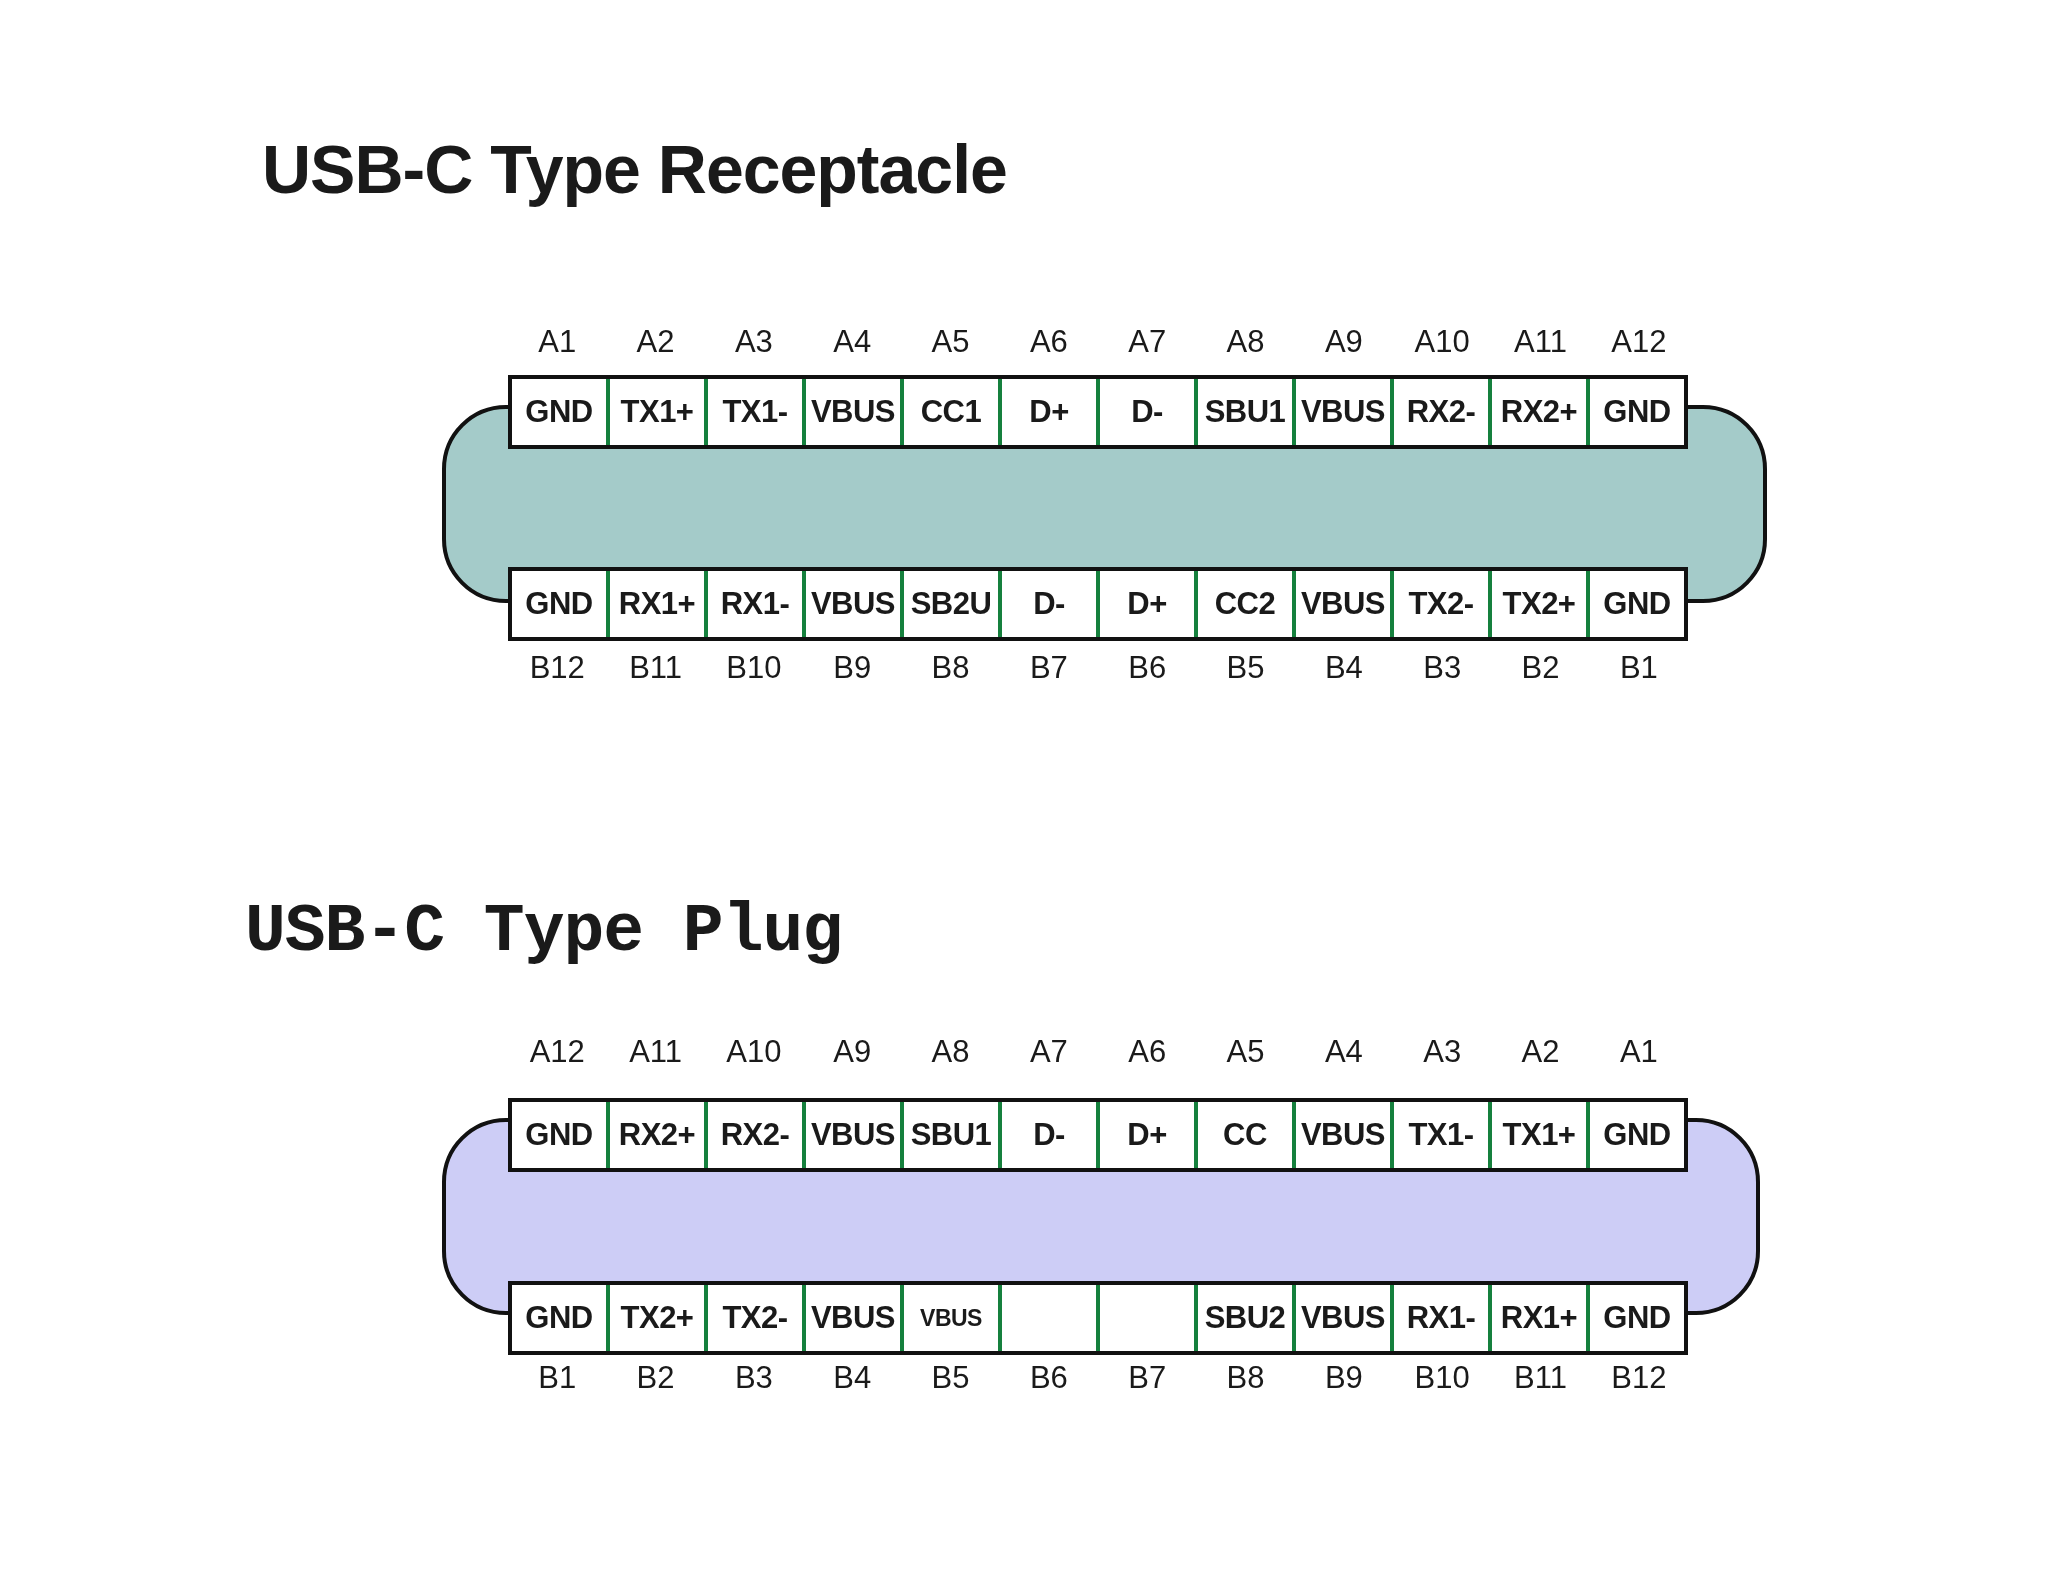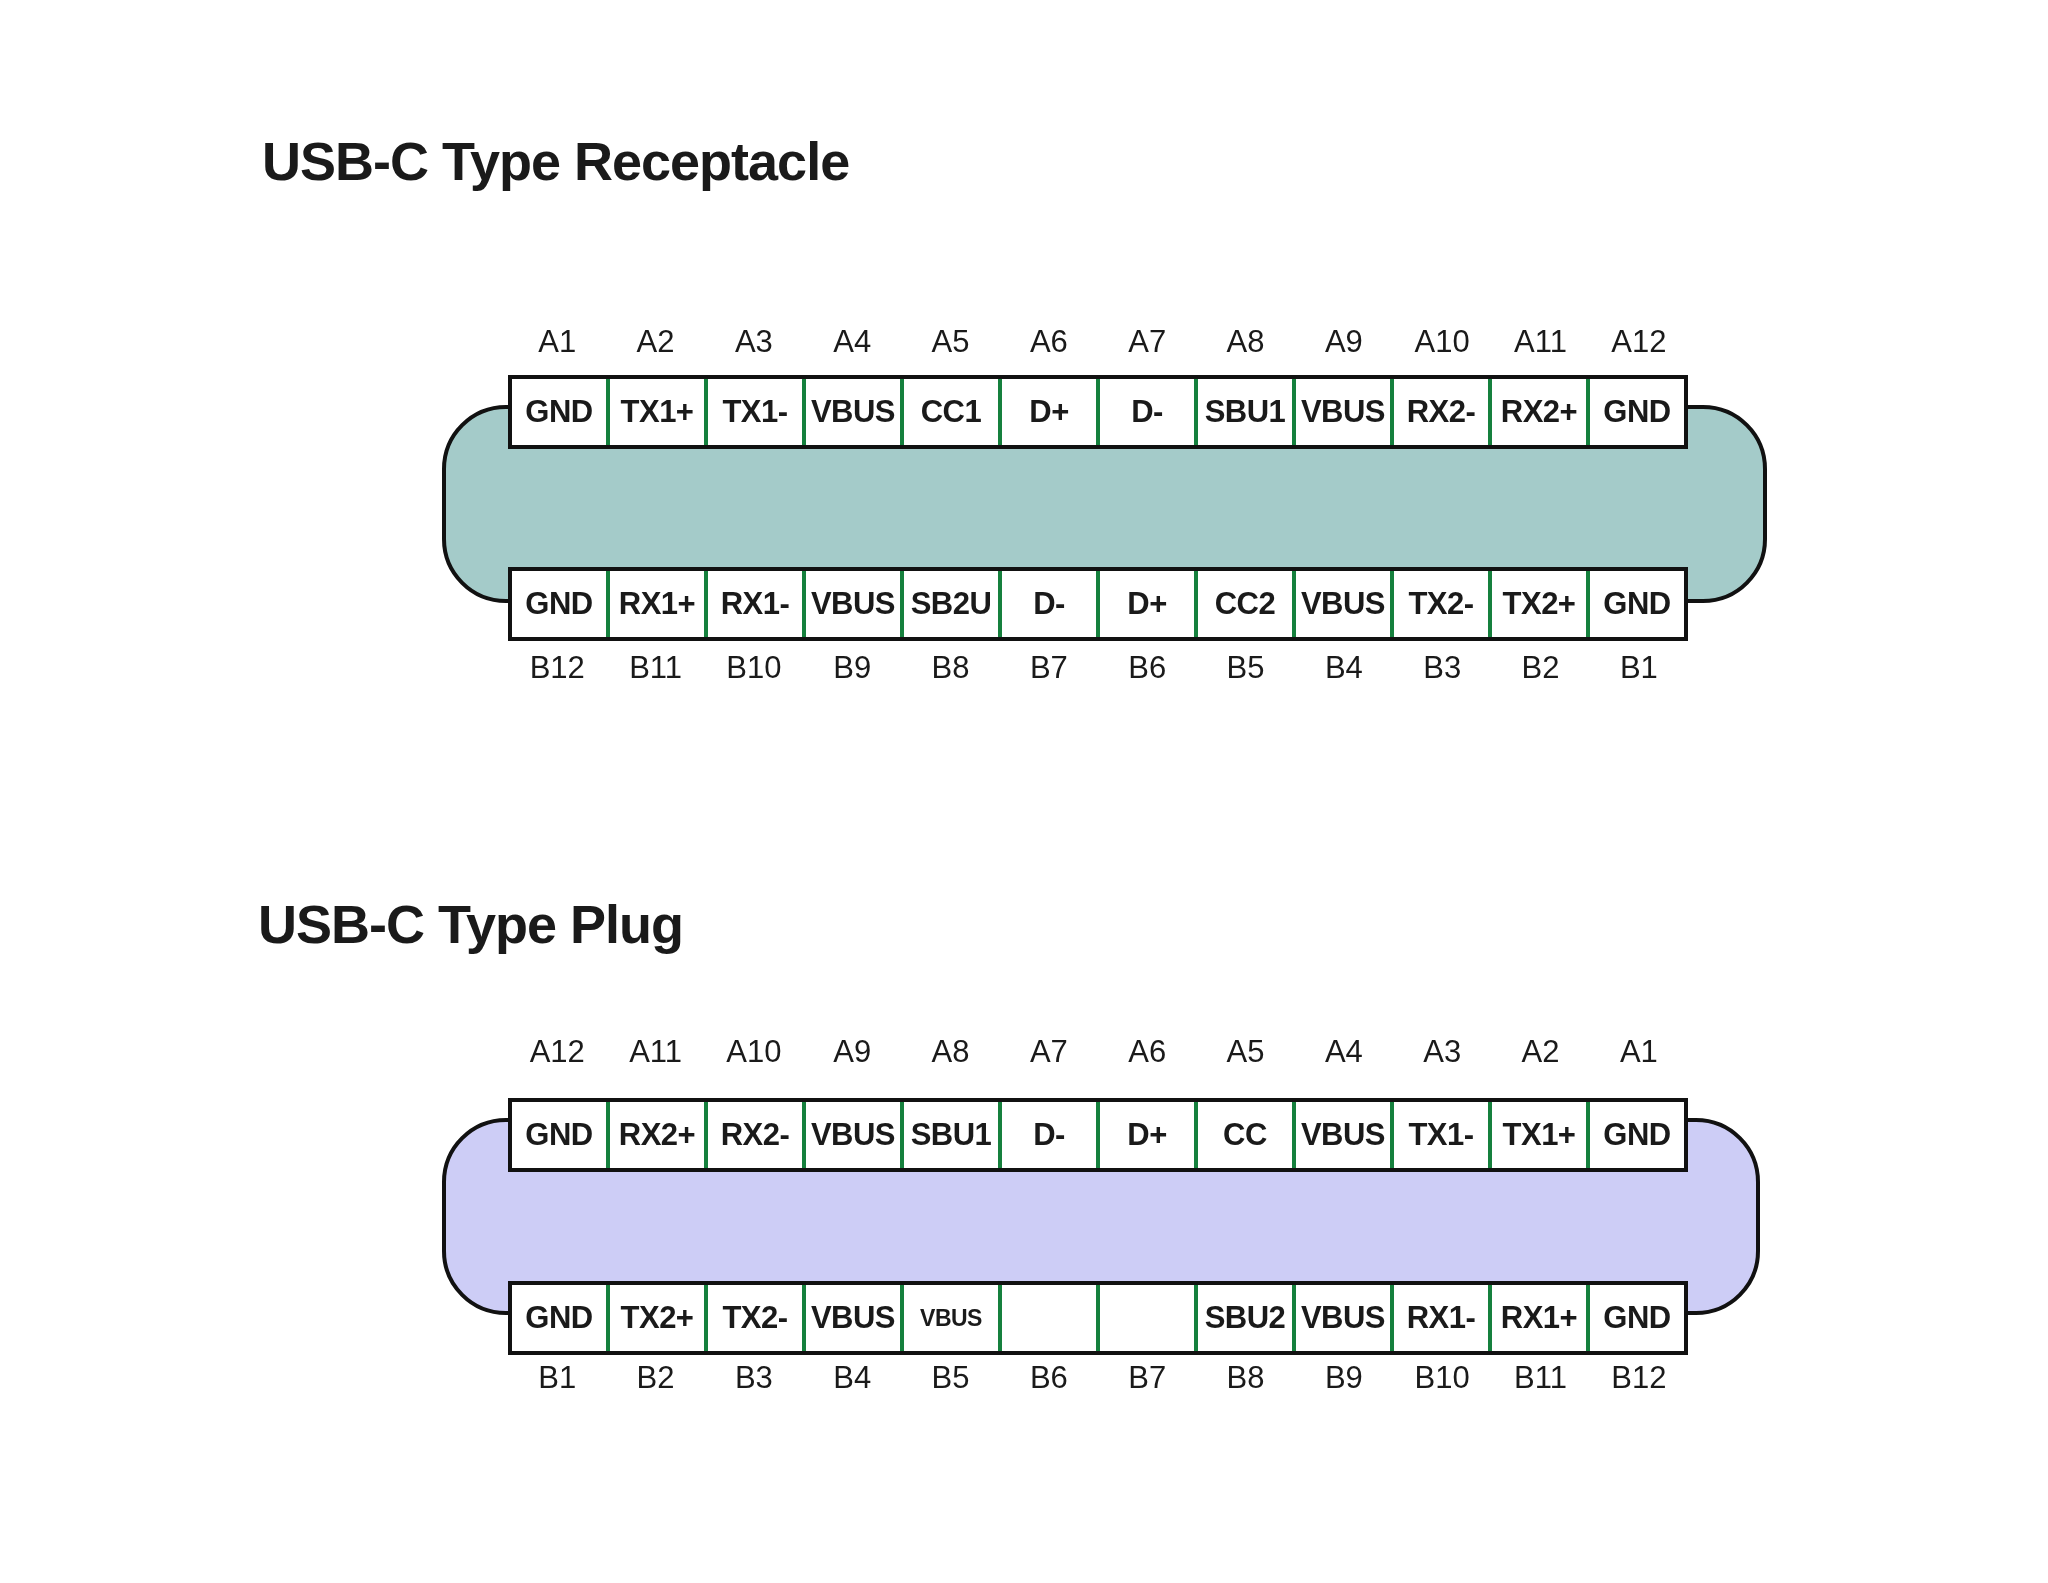--- a/index.html
+++ b/index.html
@@ -7,21 +7,21 @@
   #canvas {
     position: relative;
     width: 2048px;
     height: 1583px;
     background: #ffffff;
     font-family: "Liberation Sans", sans-serif;
     overflow: hidden;
   }
   .title {
     position: absolute;
-    font-size: 54px;
+    font-size: 68px;
     font-weight: bold;
     letter-spacing: -1px;
     color: #1a1a1a;
     white-space: nowrap;
   }
   .connector-body {
     position: absolute;
     border: 4px solid #111111;
     border-radius: 64px;
     z-index: 1;
@@ -72,21 +72,21 @@
     white-space: nowrap;
   }
   
   #receptacle-title   { left: 262px; top: 130px; }
   #receptacle-labels-a{ top: 322px; }
   #receptacle-pins-a  { top: 375px; }
   #receptacle-body    { left: 442px; top: 405px; width: 1325px; height: 198px; }
   #receptacle-pins-b  { top: 567px; }
   #receptacle-labels-b{ top: 648px; }
   
-  #plug-title    { left: 258px; top: 893px; }
+  #plug-title    { left: 245px; top: 893px; font-family: Liberation Mono, monospace; }
   #plug-labels-a { top: 1032px; }
   #plug-pins-a   { top: 1098px; }
   #plug-body     { left: 442px; top: 1118px; width: 1318px; height: 197px; }
   #plug-pins-b   { top: 1281px; }
   #plug-labels-b { top: 1358px; }
 </style>
 </head>
 <body>
 
 <div id="canvas">

